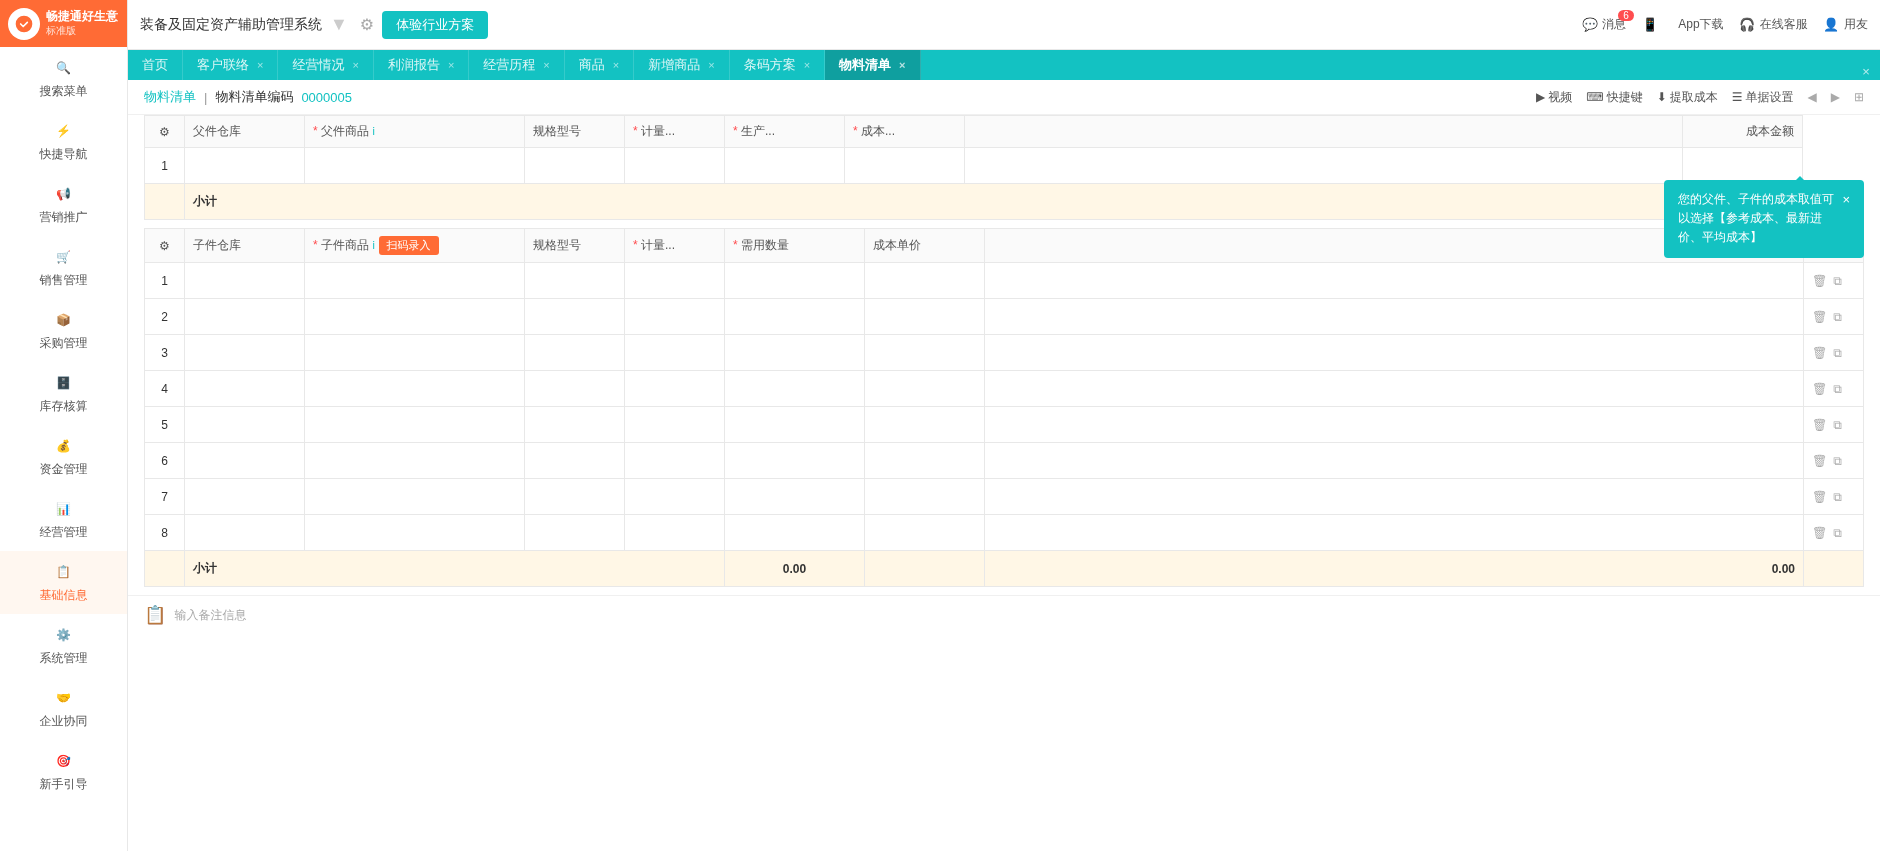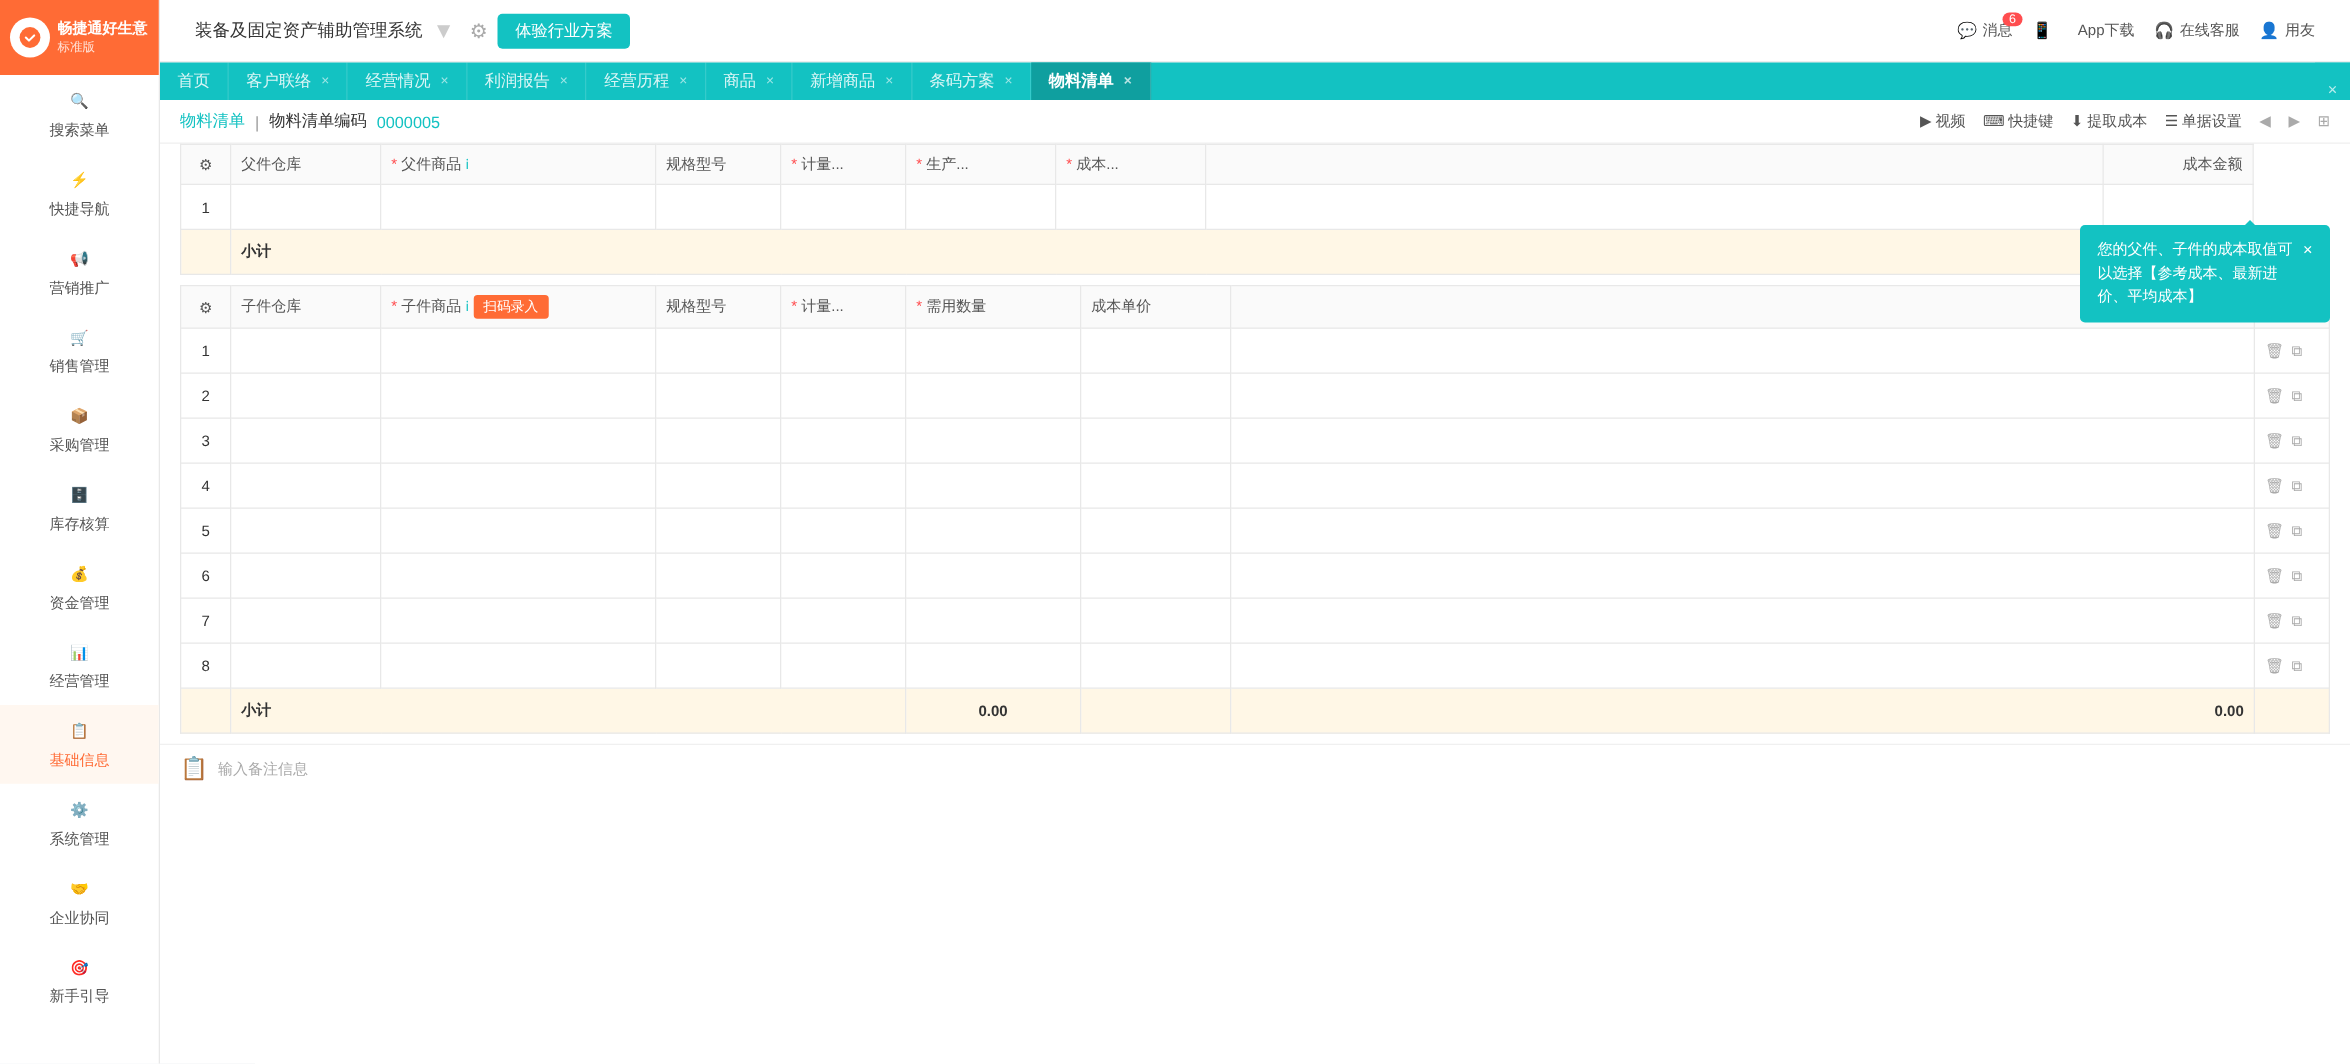--- a/index.html
+++ b/index.html
@@ -1,33 +1,33 @@
 <!DOCTYPE html>
 <html><head>
   <meta charset="utf-8">
   <style>
     * { box-sizing: border-box; margin: 0; padding: 0; }
     body { font-family: 'Microsoft YaHei', Arial, sans-serif; font-size: 13px; color: #333; background: #f0f2f5; display: flex; height: 851px; overflow: hidden; }
 
     
     .sidebar { width: 128px; background: #fff; display: flex; flex-direction: column; border-right: 1px solid #e8e8e8; flex-shrink: 0; }
-    .sidebar-logo { background: #ff6b35; color: #fff; padding: 10px 8px; display: flex; align-items: center; gap: 6px; height: 60px; }
+    .sidebar-logo { background: #ff6b35; color: #fff; padding: 10px 8px; display: flex; align-items: center; gap: 6px; height: 47px; }
     .sidebar-logo-icon { width: 32px; height: 32px; background: #fff; border-radius: 50%; display: flex; align-items: center; justify-content: center; flex-shrink: 0; }
     .sidebar-logo-icon svg { width: 20px; height: 20px; }
     .sidebar-logo-text { font-size: 12px; font-weight: bold; line-height: 1.3; color: #fff; }
     .sidebar-logo-sub { font-size: 10px; color: rgba(255,255,255,0.8); }
     .sidebar-item { display: flex; flex-direction: column; align-items: center; padding: 10px 4px; cursor: pointer; color: #555; font-size: 12px; gap: 4px; }
     .sidebar-item.active { background: #fff7f0; color: #ff6b35; }
     .sidebar-item-icon { width: 22px; height: 22px; display: flex; align-items: center; justify-content: center; }
 
     
     .main { flex: 1; display: flex; flex-direction: column; overflow: hidden; }
 
     
-    .top-header { background: #fff; height: 50px; display: flex; align-items: center; padding: 0 28px; border-bottom: 1px solid #e8e8e8; gap: 8px; }
+    .top-header { background: #fff; height: 50px; display: flex; align-items: center; padding: 0 12px; border-bottom: 1px solid #e8e8e8; gap: 8px; }
     .trial-btn { background: #13c2c2; color: #fff; border: none; border-radius: 4px; padding: 5px 14px; cursor: pointer; font-size: 13px; }
     .top-icons { display: flex; align-items: center; gap: 16px; color: #555; font-size: 13px; }
     .top-icon-item { display: flex; align-items: center; gap: 4px; cursor: pointer; position: relative; }
     .badge { background: #ff4d4f; color: #fff; border-radius: 10px; font-size: 10px; padding: 0 4px; position: absolute; top: -6px; right: -8px; min-width: 16px; text-align: center; }
 
     
     .nav-tabs { background: #13c2c2; display: flex; align-items: center; height: 30px; overflow: hidden; position: relative; }
     .nav-tab { padding: 0 14px; height: 42px; display: flex; align-items: center; color: rgba(255,255,255,0.85); cursor: pointer; font-size: 13px; white-space: nowrap; gap: 4px; border-right: 1px solid rgba(255,255,255,0.15); }
     .nav-tab.active { background: #0f9f9f; color: #fff; font-weight: bold; }
     .nav-tab-close { margin-left: 4px; font-size: 11px; opacity: 0.7; }

